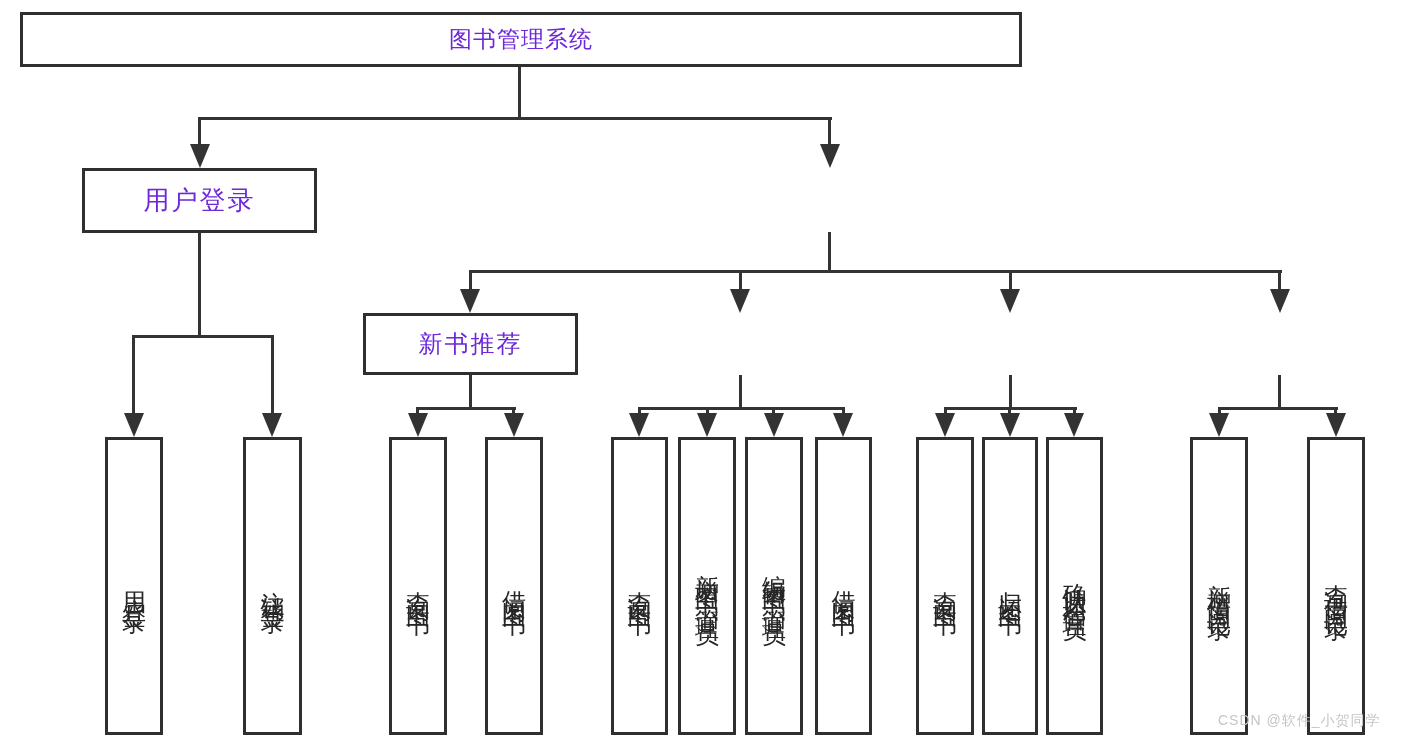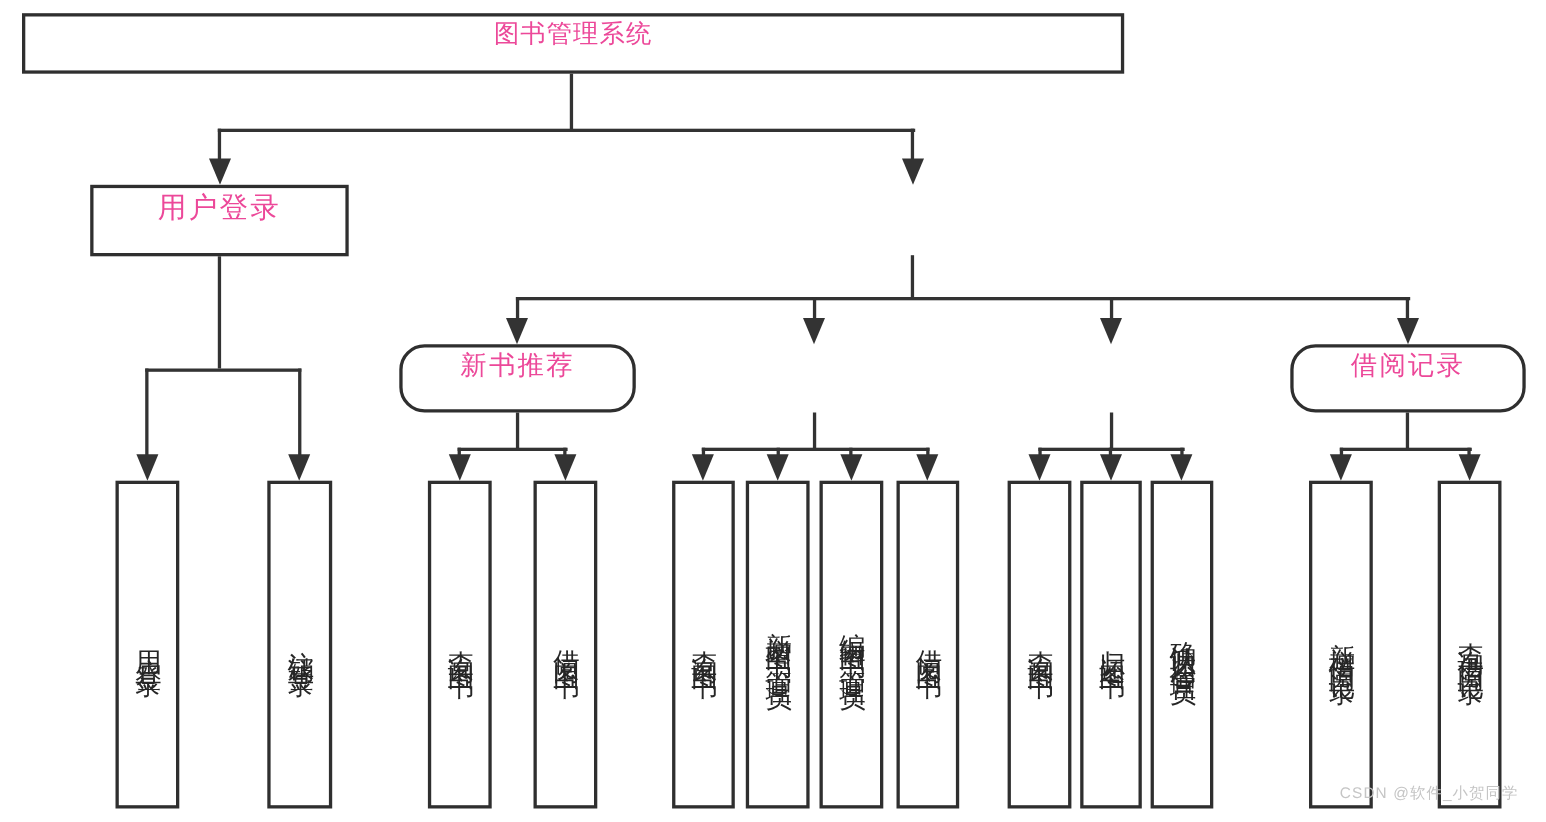--- a/index.html
+++ b/index.html
@@ -10,26 +10,27 @@
     height: 747px;
     background: #ffffff;
     font-family: "Liberation Sans", "DejaVu Sans", sans-serif;
     overflow: hidden;
   }
   .node {
     position: absolute;
     border: 3px solid #2f2f2f;
     background: #ffffff;
     display: flex;
+    align-items: center;
     justify-content: center;
-    color: #ec4899;
+    color: #6d28d9;
   }
   .node.lvl1 { font-size: 23px; letter-spacing: 1px; }
   .node.lvl2 { font-size: 26px; letter-spacing: 2px; }
-  .node.lvl3 { font-size: 24px; letter-spacing: 2px; border-radius: 23px; }
+  .node.lvl3 { font-size: 24px; letter-spacing: 2px; }
   .vnode {
     position: absolute;
     top: 437px;
     height: 298px;
     border: 3px solid #2f2f2f;
     background: #ffffff;
     display: flex;
     align-items: center;
     justify-content: center;
     color: #262626;
@@ -95,23 +96,20 @@
   <div class="arrow" style="left:460px; top:289px;"></div>
   <div class="vline" style="left:739px; top:270px; height:22px;"></div>
   <div class="arrow" style="left:730px; top:289px;"></div>
   <div class="vline" style="left:1009px; top:270px; height:22px;"></div>
   <div class="arrow" style="left:1000px; top:289px;"></div>
   <div class="vline" style="left:1278px; top:270px; height:22px;"></div>
   <div class="arrow" style="left:1270px; top:289px;"></div>
 
   <div class="node lvl3" style="left:363px; top:313px; width:215px; height:62px;">
     <span>新书推荐</span>
-  </div>
-  <div class="node lvl3" style="left:1173px; top:313px; width:214px; height:62px;">
-    <span>借阅记录</span>
   </div>
 
   <div class="vline" style="left:469px; top:375px; height:34px;"></div>
   <div class="hline" style="left:416px; top:407px; width:100px;"></div>
   <div class="vline" style="left:416px; top:407px; height:10px;"></div>
   <div class="arrow" style="left:408px; top:413px;"></div>
   <div class="vline" style="left:512px; top:407px; height:10px;"></div>
   <div class="arrow" style="left:504px; top:413px;"></div>
 
   <div class="vline" style="left:739px; top:375px; height:34px;"></div>

